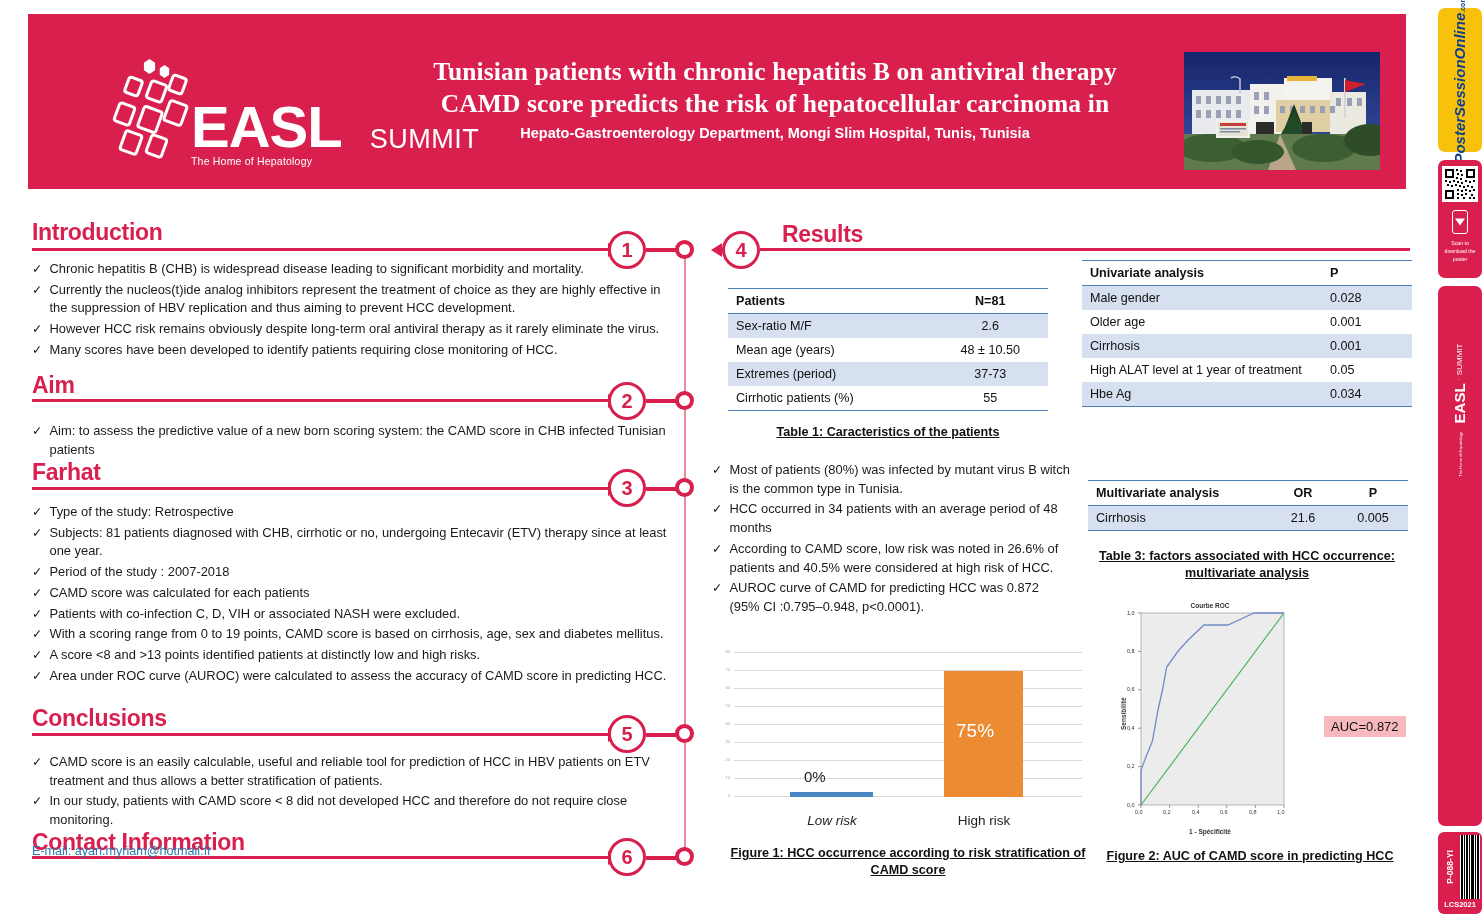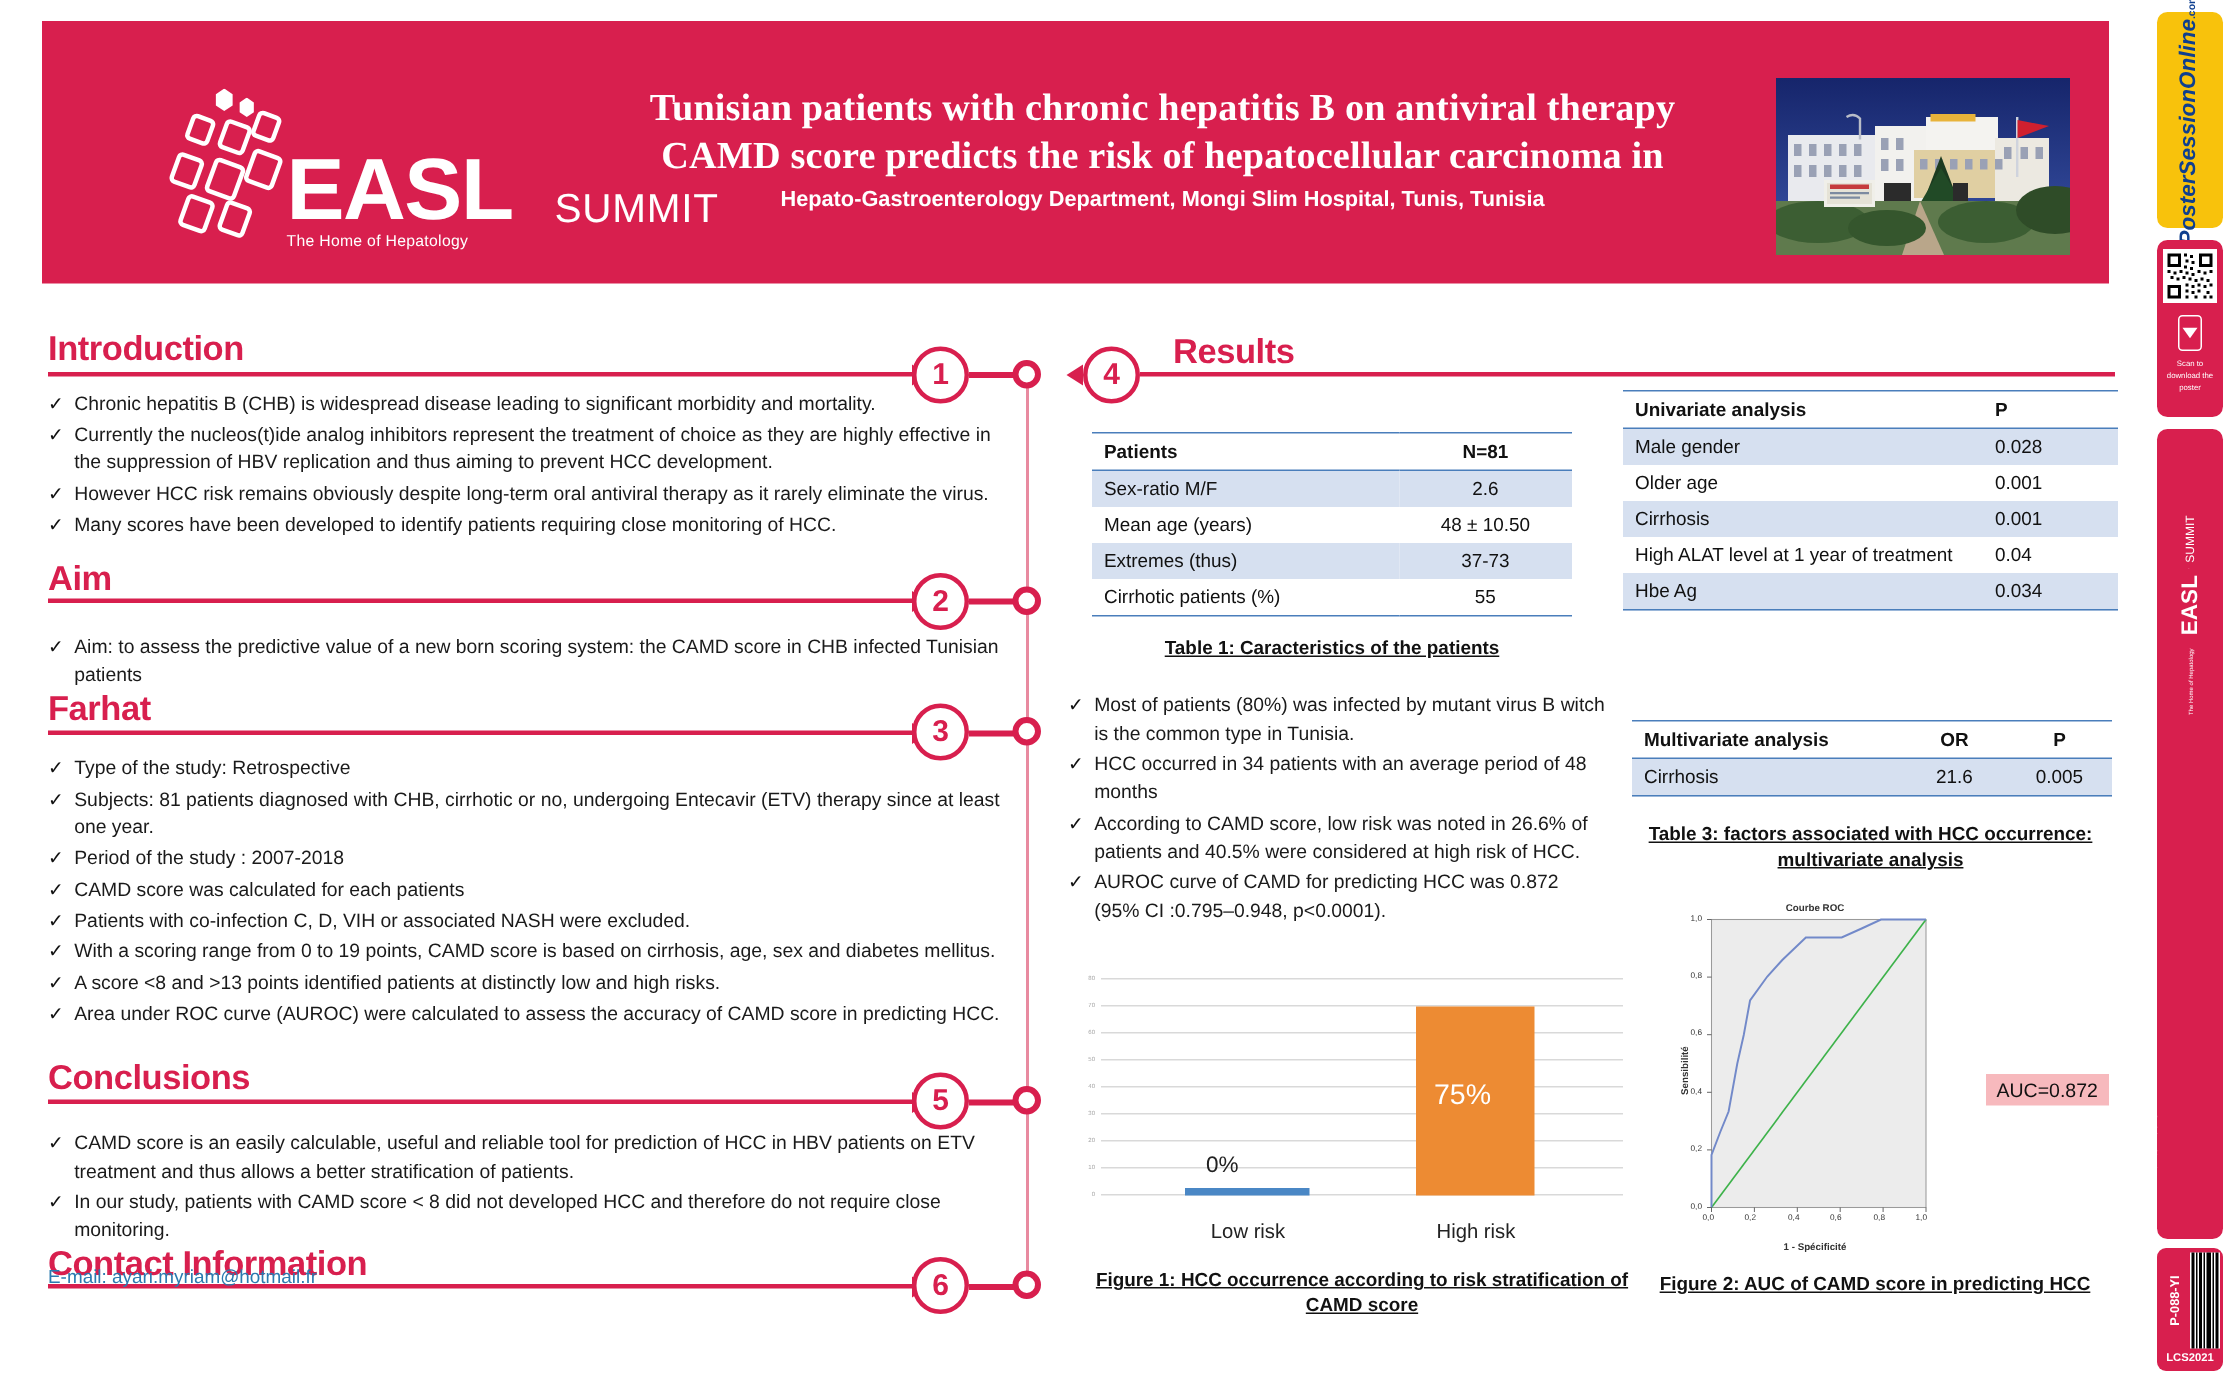--- a/index.html
+++ b/index.html
@@ -380,21 +380,21 @@
     </tr>
     <tr class="alt">
       <td>Sex-ratio M/F</td>
       <td class="c">2.6</td>
     </tr>
     <tr>
       <td>Mean age (years)</td>
       <td class="c">48 ± 10.50</td>
     </tr>
     <tr class="alt">
-      <td>Extremes (thus)</td>
+      <td>Extremes (period)</td>
       <td class="c">37-73</td>
     </tr>
     <tr class="last">
       <td>Cirrhotic patients (%)</td>
       <td class="c">55</td>
     </tr>
   </tbody>
     </table>
   <div class="tcap" style="left:728px; top:424px; width:320px;">Table 1: Caracteristics of the patients</div>
 
@@ -438,21 +438,21 @@
     <div class="ytk" style="left:0; top:109px; width:18px;">20</div>
     <div class="ytk" style="left:0; top:127px; width:18px;">10</div>
     <div class="ytk" style="left:0; top:145px; width:18px;">0</div>
 
     <div class="bar" style="left:78px; top:144px; width:83px; height:5px; background:#4a87c5;"></div>
     <div class="bar" style="left:232px; top:23px; width:79px; height:126px; background:#ed8b33;"></div>
 
     <div class="bar-lbl" style="left:92px; top:120px;">0%</div>
     <div class="bar-lbl" style="left:244px; top:72px; font-size:19px; color:#fff;">75%</div>
 
-    <div class="xcat" style="left:60px; top:165px; width:120px;">Low risk</div>
+    <div class="xcat" style="left:60px; top:165px; width:120px;font-style:italic;">Low risk</div>
     <div class="xcat" style="left:212px; top:165px; width:120px;">High risk</div>
   </div>
   <div class="tcap" style="left:728px; top:845px; width:360px;">Figure 1: HCC occurrence according to risk stratification of CAMD score</div>
 
   <table class="tbl" style="left:1082px; top:260px; width:330px;">
     <tbody>
         <tr class="tr-head">
       <th>Univariate analysis</th>
       <th style="width:90px;">P</th>
     </tr>
@@ -463,21 +463,21 @@
     <tr>
       <td>Older age</td>
       <td>0.001</td>
     </tr>
     <tr class="alt">
       <td>Cirrhosis</td>
       <td>0.001</td>
     </tr>
     <tr>
       <td>High ALAT level at 1 year of treatment</td>
-      <td>0.04</td>
+      <td>0.05</td>
     </tr>
     <tr class="alt last">
       <td>Hbe Ag</td>
       <td>0.034</td>
     </tr>
   </tbody>
     </table>
 
   <table class="tbl" style="left:1088px; top:480px; width:320px;">
     <tbody>

